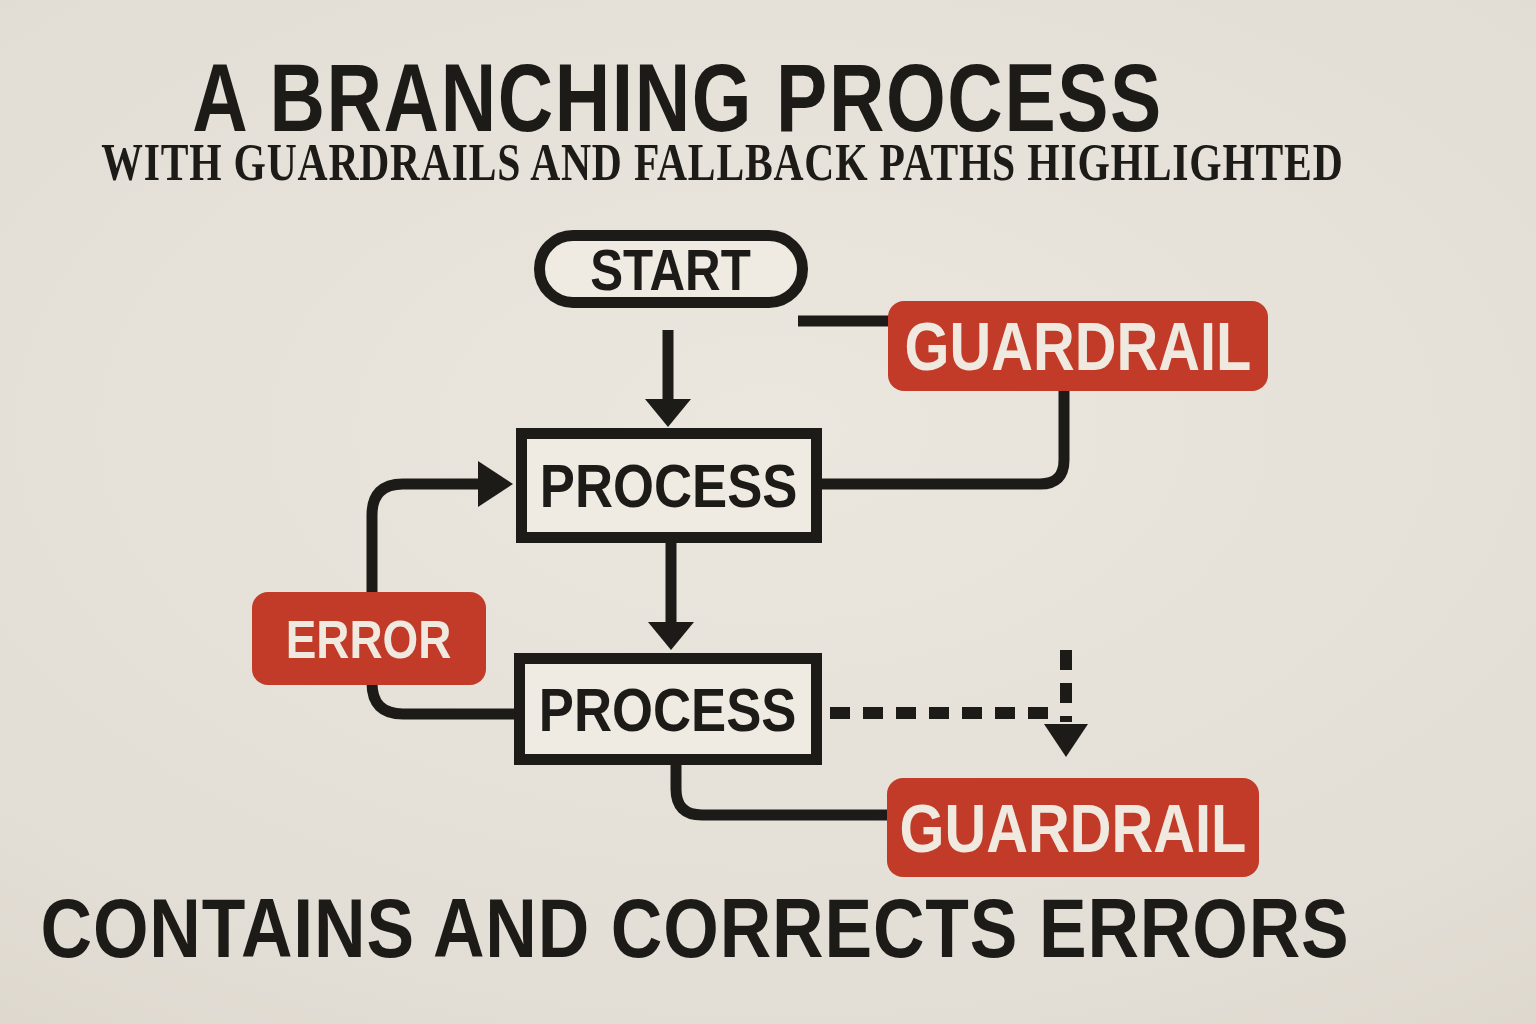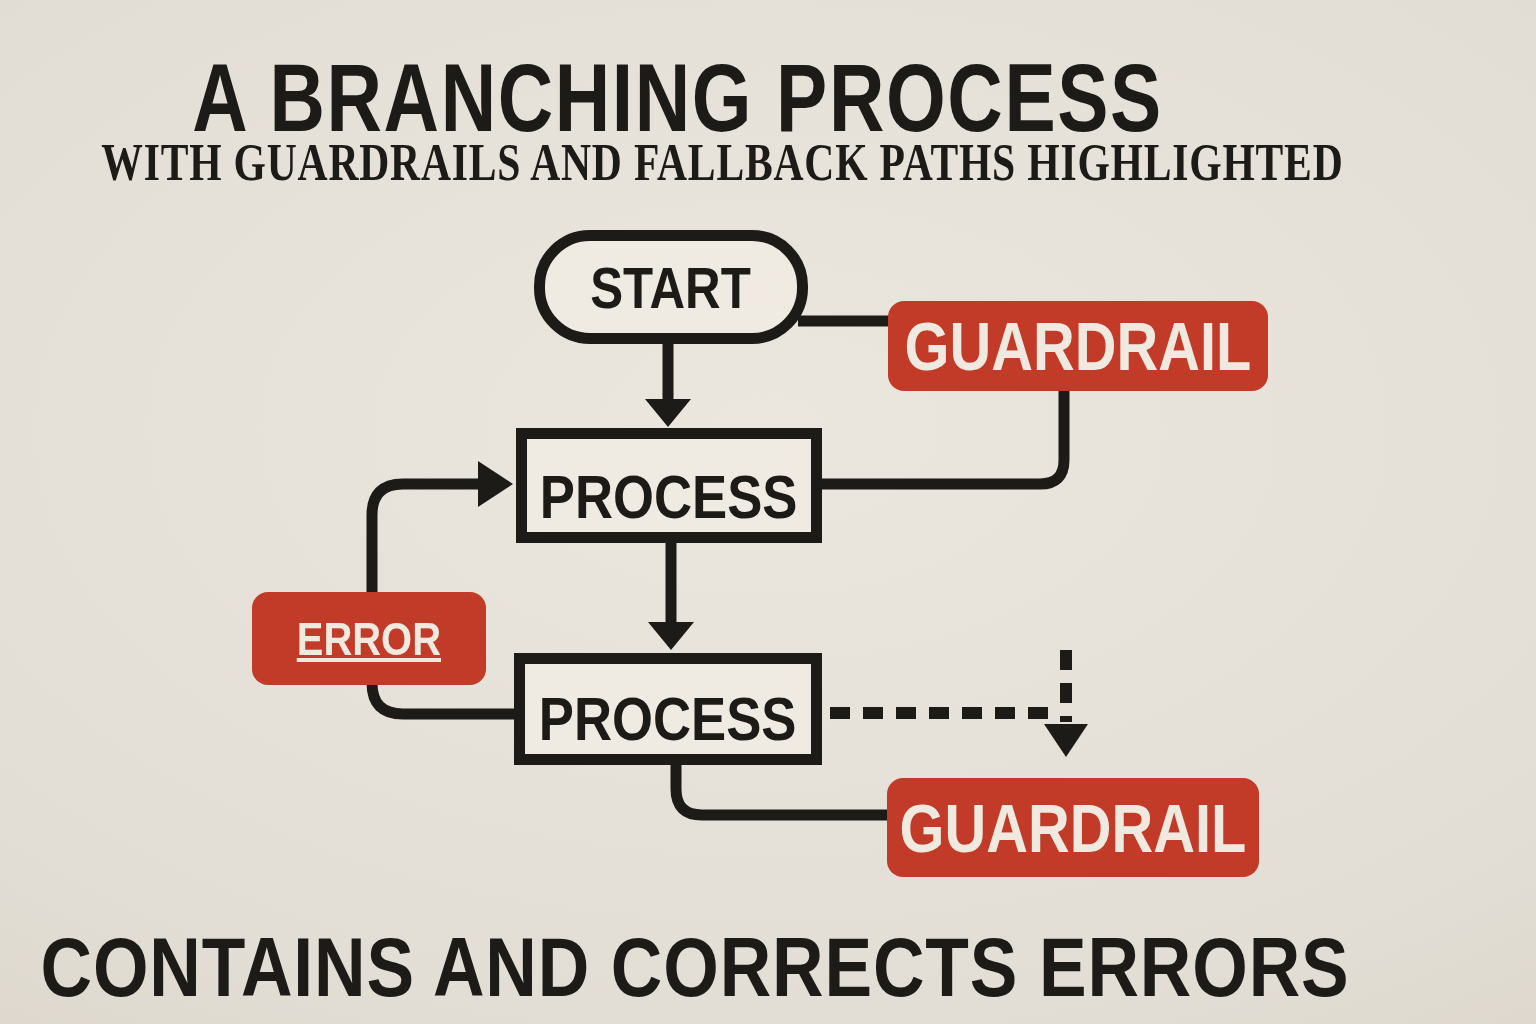--- a/index.html
+++ b/index.html
@@ -15,31 +15,31 @@
   .abs{position:absolute;}
   .ctr{display:flex; align-items:center; justify-content:center; text-align:center;}
   .cond{display:inline-block; white-space:nowrap; transform:scaleX(var(--sx,.85)); transform-origin:50% 50%;}
   svg.wires{position:absolute; left:0; top:0;}
   .wire{stroke:var(--ink); stroke-width:11; fill:none;}
   .wire.dashed{stroke-width:12; stroke-dasharray:20 13;}
   .head{fill:var(--ink); stroke:none;}
 
   .title{left:0; top:48px; width:1356px; font-size:96px; line-height:1.05; letter-spacing:2px;text-align:right;}
   .subtitle{left:0; top:136px; width:1444px; font-size:52px; line-height:1.05; letter-spacing:1px;font-family:Liberation Serif, serif;}
-  .footer{left:0; top:884px; width:1390px; font-size:84px; line-height:1.05; letter-spacing:1px;margin-top:39px;}
+  .footer{left:0; top:884px; width:1390px; font-size:84px; line-height:1.05; letter-spacing:1px;}
 
-  .node-start{left:534px; top:230px; width:274px; height:114px; border:11px solid var(--ink);
+  .node-start{left:534px; top:230px; width:274px; height:78px; border:11px solid var(--ink);
     border-radius:56px; background:var(--box_fill); font-size:58px; box-sizing:border-box;}
-  .node-process{border:11px solid var(--ink); background:var(--box_fill); font-size:62px; box-sizing:border-box;align-items:flex-end;}
+  .node-process{border:11px solid var(--ink); background:var(--box_fill); font-size:62px; box-sizing:border-box;}
   .p1{left:516px; top:428px; width:306px; height:115px;}
   .p2{left:514px; top:653px; width:308px; height:112px;}
   .node-red{background:var(--red); color:var(--red_text); border-radius:16px; box-sizing:border-box;margin-top:20px;}
   .g1{left:888px; top:281px; width:380px; height:90px; font-size:68px;}
   .g2{left:887px; top:758px; width:372px; height:99px; font-size:68px;}
-  .err{left:252px; top:572px; width:234px; height:93px; font-size:47px;text-decoration:underline;}
+  .err{left:252px; top:572px; width:234px; height:93px; font-size:54px;}
   .fallback{left:880px; top:578px; width:430px; height:60px; font-size:58px; color:var(--red);}
 </style>
 </head>
 <body>
 
 <div class="canvas">
 
   <svg class="wires" width="1536" height="1024" viewBox="0 0 1536 1024">
 
     <path class="wire" d="M 668 330 L 668 402"></path>

